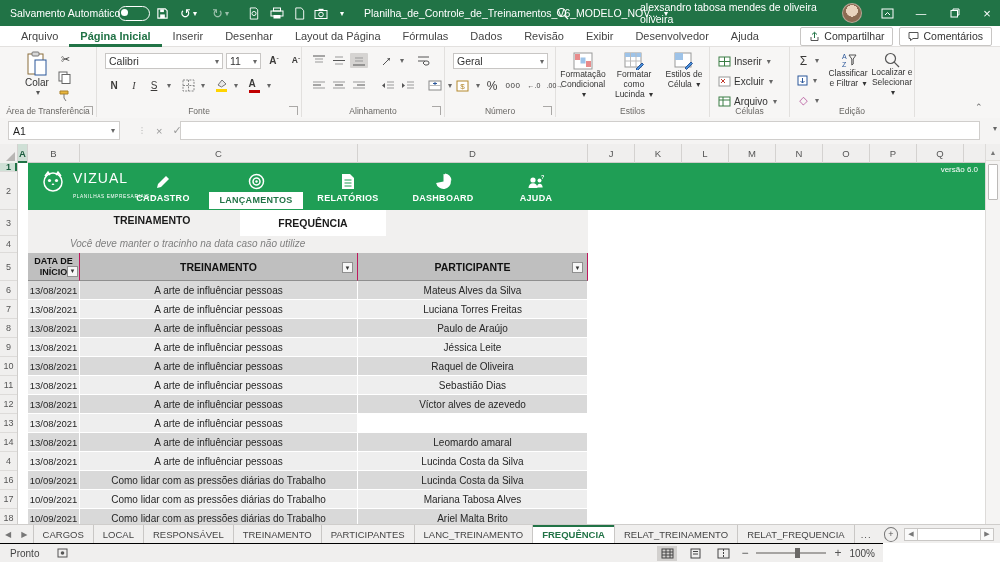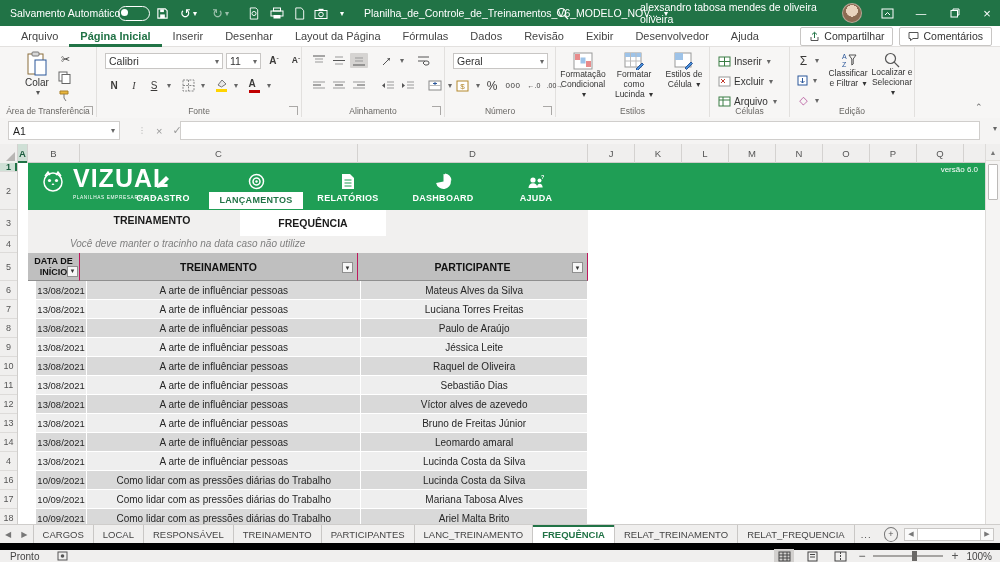--- a/index.html
+++ b/index.html
@@ -59,36 +59,36 @@
   .gcell{border-bottom:1px solid #dddbd9;font-size:9px;color:#555;display:flex;align-items:center;justify-content:center;box-sizing:border-box;}
   .gcell.selrow{background:#cfe0d6;box-shadow:inset -2px 0 0 #217346;color:#1b5c3e;font-weight:bold;}
 
   
   .banner{left:28px;top:163px;width:957px;height:47px;}
   .bmenu{position:absolute;top:0;height:47px;width:96px;display:flex;flex-direction:column;align-items:center;color:#fff;}
   .bmenu .micon{height:22px;display:flex;align-items:flex-end;justify-content:center;padding-top:5px;}
   .bmenu .mlabel{font-size:9px;font-weight:bold;letter-spacing:.3px;margin-top:3px;white-space:nowrap;}
   .bmenu.active .mlabel{background:#fff;color:#217346;padding:3px 10px 4px;margin-top:2px;width:auto;}
   .logo{position:absolute;left:12px;top:5px;color:#fff;display:flex;gap:7px;align-items:flex-start;}
-  .logotext .big{font-size:25px;letter-spacing:1px;font-weight:bold;line-height:20px;}
+  .logotext .big{font-size:14px;letter-spacing:1px;font-weight:normal;line-height:20px;}
   .logotext .small{font-size:4.8px;letter-spacing:.6px;border-bottom:0;white-space:nowrap;}
   .version{position:absolute;right:7px;top:2px;color:#fff;font-size:8px;}
 
   
   .strip{left:28px;top:210px;width:560px;height:43px;background:#f1f0ef;}
   .subtab1{left:92px;top:214px;width:120px;text-align:center;font-weight:bold;font-size:10.5px;color:#1a1a1a;}
   .subtab2{left:240px;top:210px;width:146px;height:26px;background:#fff;display:flex;align-items:center;justify-content:center;font-weight:bold;font-size:10.5px;color:#1a1a1a;}
   .note{left:70px;top:238px;font-style:italic;font-size:10px;color:#7f7f7f;}
 
   
   .thead{left:28px;top:253px;height:28px;display:flex;}
   .thcell{background:#bfbfbf;border-right:1px solid #be185d;border-bottom:1px solid #8f8f8f;box-sizing:border-box;display:flex;align-items:center;justify-content:center;font-weight:bold;color:#111;position:relative;text-align:center;}
   .filterbtn{position:absolute;width:11px;height:11px;background:#f6f6f6;border:1px solid #8f8f8f;display:flex;align-items:center;justify-content:center;font-size:6px;color:#333;box-sizing:border-box;}
   .tbody{left:28px;top:281px;width:560px;height:243px;overflow:hidden;}
-  .trow{display:flex;height:19px;box-sizing:border-box;margin-left:8px;}
+  .trow{display:flex;height:19px;box-sizing:border-box;}
   .tcell{border-right:1px solid #fff;border-bottom:1px solid #fff;box-sizing:border-box;display:flex;align-items:center;justify-content:center;font-size:10px;color:#262626;overflow:hidden;white-space:nowrap;}
   .dark .tcell{background:#d9d9d9;}
   .light .tcell{background:#eeeeee;}
 
   
   .vscroll{left:985px;top:144px;width:15px;height:380px;background:#f5f4f3;border-left:1px solid #dddbd9;box-sizing:border-box;}
   .varrow{height:16px;display:flex;align-items:center;justify-content:center;font-size:7px;color:#777;background:#f0efee;border-bottom:1px solid #e0deda;}
   .vthumb{margin:3px 2px;height:34px;background:#fff;border:1px solid #bcbab8;border-radius:1px;}
 
   
@@ -97,21 +97,21 @@
   .stab{padding:0 9px;display:flex;align-items:center;border-right:1px solid #c9c7c5;white-space:nowrap;}
   .stab.first{border-left:1px solid #c9c7c5;}
   .stab.active{background:#fff;color:#217346;font-weight:bold;box-shadow:inset 0 2px 0 #217346;}
   .stmore{padding:0 6px;display:flex;align-items:center;letter-spacing:1px;}
   .addsheet{width:13px;height:13px;border:1px solid #777;border-radius:50%;display:flex;align-items:center;justify-content:center;font-size:9px;color:#555;align-self:center;margin:0 6px;}
   .hscroll{margin-left:auto;align-self:center;margin-right:6px;display:flex;align-items:center;height:13px;}
   .hs-a{width:14px;height:13px;border:1px solid #c9c7c5;background:#fafafa;display:flex;align-items:center;justify-content:center;font-size:7px;color:#777;box-sizing:border-box;}
   .hs-t{width:62px;height:13px;border-top:1px solid #c9c7c5;border-bottom:1px solid #c9c7c5;background:#fff;box-sizing:border-box;}
 
   
-  .statusbar{left:0;top:543px;width:1000px;height:19px;background:#f0efee;border-top:7px solid #000000;display:flex;align-items:center;box-sizing:border-box;font-size:10px;color:#444;}
+  .statusbar{left:0;top:543px;width:883px;height:19px;background:#f0efee;border-top:1px solid #000000;display:flex;align-items:center;box-sizing:border-box;font-size:10px;color:#444;}
   .sb-right{margin-left:auto;display:flex;align-items:center;gap:8px;padding-right:8px;}
   .viewbtn{width:20px;height:15px;display:flex;align-items:center;justify-content:center;}
   .viewbtn.sel{background:#d2d0ce;}
   .ztrack{width:70px;height:2px;background:#a6a4a2;position:relative;}
   .zthumb{position:absolute;left:55%;top:-4px;width:5px;height:10px;background:#6a6866;}
 </style>
 </head>
 <body>
 
 <div class="abs titlebar">
@@ -688,21 +688,20 @@
       <span class="tcell" style="width:230px">Sebastião Dias</span>
     </div>
   <div class="trow dark">
       <span class="tcell" style="width:52px;font-size:9.5px">13/08/2021</span>
       <span class="tcell" style="width:278px">A arte de influênciar pessoas</span>
       <span class="tcell" style="width:230px">Víctor alves de azevedo</span>
     </div>
   <div class="trow light">
       <span class="tcell" style="width:52px;font-size:9.5px">13/08/2021</span>
       <span class="tcell" style="width:278px">A arte de influênciar pessoas</span>
-      <span class="tcell" style="width:230px">Bruno de Freitas Júnior</span>
     </div>
   <div class="trow dark">
       <span class="tcell" style="width:52px;font-size:9.5px">13/08/2021</span>
       <span class="tcell" style="width:278px">A arte de influênciar pessoas</span>
       <span class="tcell" style="width:230px">Leomardo amaral</span>
     </div>
   <div class="trow light">
       <span class="tcell" style="width:52px;font-size:9.5px">13/08/2021</span>
       <span class="tcell" style="width:278px">A arte de influênciar pessoas</span>
       <span class="tcell" style="width:230px">Lucinda Costa da Silva</span>

